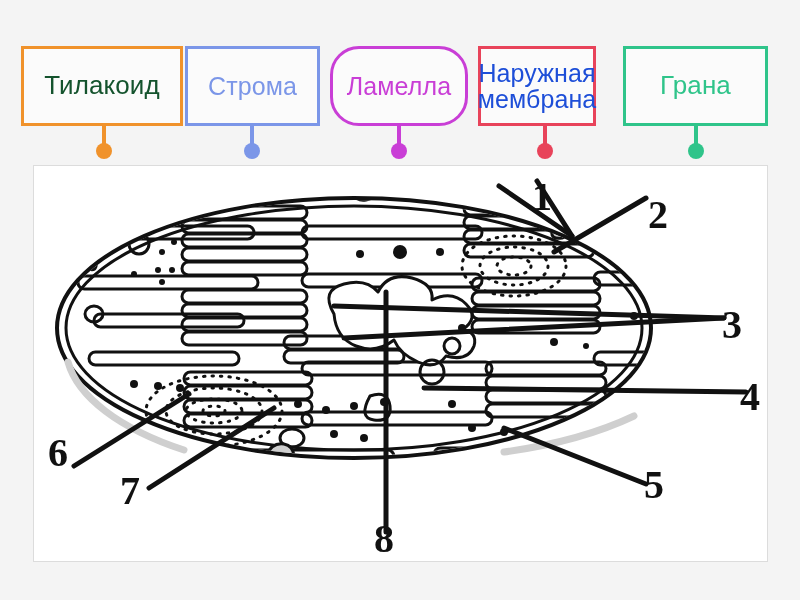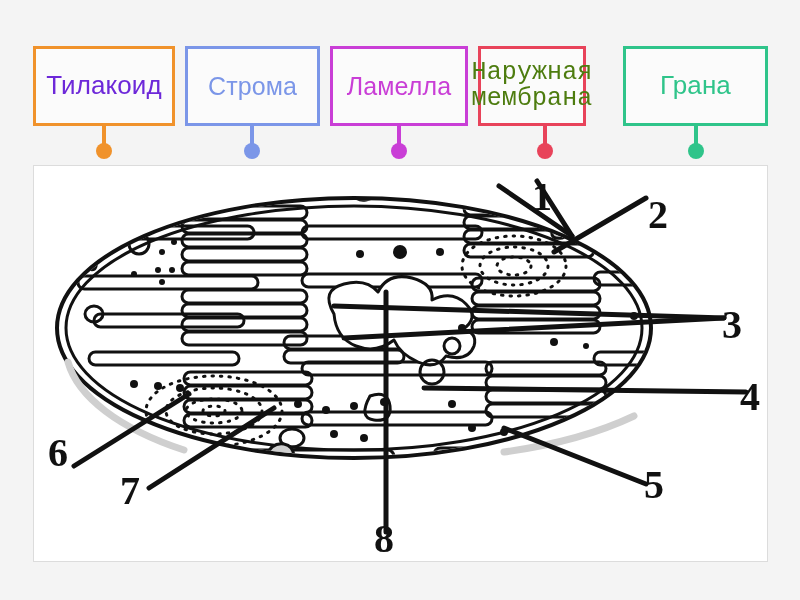--- a/index.html
+++ b/index.html
@@ -65,36 +65,36 @@
     overflow: hidden;
   }
   #panel svg { display: block; }
 </style>
 </head>
 <body>
 
 <div id="stage">
 
   <div id="labels">
-      <div class="label-box" style="left: 33px; top: 46px; width: 142px; height: 80px; border-color: rgb(240, 146, 43); color: #6d28d9;">
+      <div class="label-box" style="left: 21px; top: 46px; width: 162px; height: 80px; border-color: rgb(240, 146, 43); color: #14532d;">
         <span class="label-text" style="font-size: 26px;">Тилакоид</span>
       </div>
       <div class="connector" style="left: 102px; top: 126px; height: 18px; background: rgb(240, 146, 43);"></div>
       <div class="dot" style="left: 96px; top: 143px; width: 16px; height: 16px; background: rgb(240, 146, 43);"></div>
       <div class="label-box" style="left: 185px; top: 46px; width: 135px; height: 80px; border-color: rgb(123, 150, 232); color: rgb(123, 150, 232);">
         <span class="label-text" style="font-size: 25px;">Строма</span>
       </div>
       <div class="connector" style="left: 250px; top: 126px; height: 18px; background: rgb(123, 150, 232);"></div>
       <div class="dot" style="left: 244px; top: 143px; width: 16px; height: 16px; background: rgb(123, 150, 232);"></div>
-      <div class="label-box" style="left: 330px; top: 46px; width: 138px; height: 80px; border-color: rgb(201, 62, 214); color: rgb(201, 62, 214);">
+      <div class="label-box" style="left: 330px; top: 46px; width: 138px; height: 80px; border-color: rgb(201, 62, 214); color: rgb(201, 62, 214); border-radius: 29px;">
         <span class="label-text" style="font-size: 25px;">Ламелла</span>
       </div>
       <div class="connector" style="left: 397px; top: 126px; height: 18px; background: rgb(201, 62, 214);"></div>
       <div class="dot" style="left: 391px; top: 143px; width: 16px; height: 16px; background: rgb(201, 62, 214);"></div>
-      <div class="label-box" style="left: 478px; top: 46px; width: 108px; height: 80px; border-color: rgb(232, 67, 90); color: #4d7c0f; font-family: Liberation Mono, monospace;">
+      <div class="label-box" style="left: 478px; top: 46px; width: 118px; height: 80px; border-color: rgb(232, 67, 90); color: #1d4ed8;">
         <span class="label-text" style="font-size: 25px;">Наружная
 мембрана</span>
       </div>
       <div class="connector" style="left: 543px; top: 126px; height: 18px; background: rgb(232, 67, 90);"></div>
       <div class="dot" style="left: 537px; top: 143px; width: 16px; height: 16px; background: rgb(232, 67, 90);"></div>
       <div class="label-box" style="left: 623px; top: 46px; width: 145px; height: 80px; border-color: rgb(47, 196, 138); color: rgb(47, 196, 138); text-align: right;">
         <span class="label-text" style="font-size: 26px;">Грана</span>
       </div>
       <div class="connector" style="left: 694px; top: 126px; height: 18px; background: rgb(47, 196, 138);"></div>
       <div class="dot" style="left: 688px; top: 143px; width: 16px; height: 16px; background: rgb(47, 196, 138);"></div>

